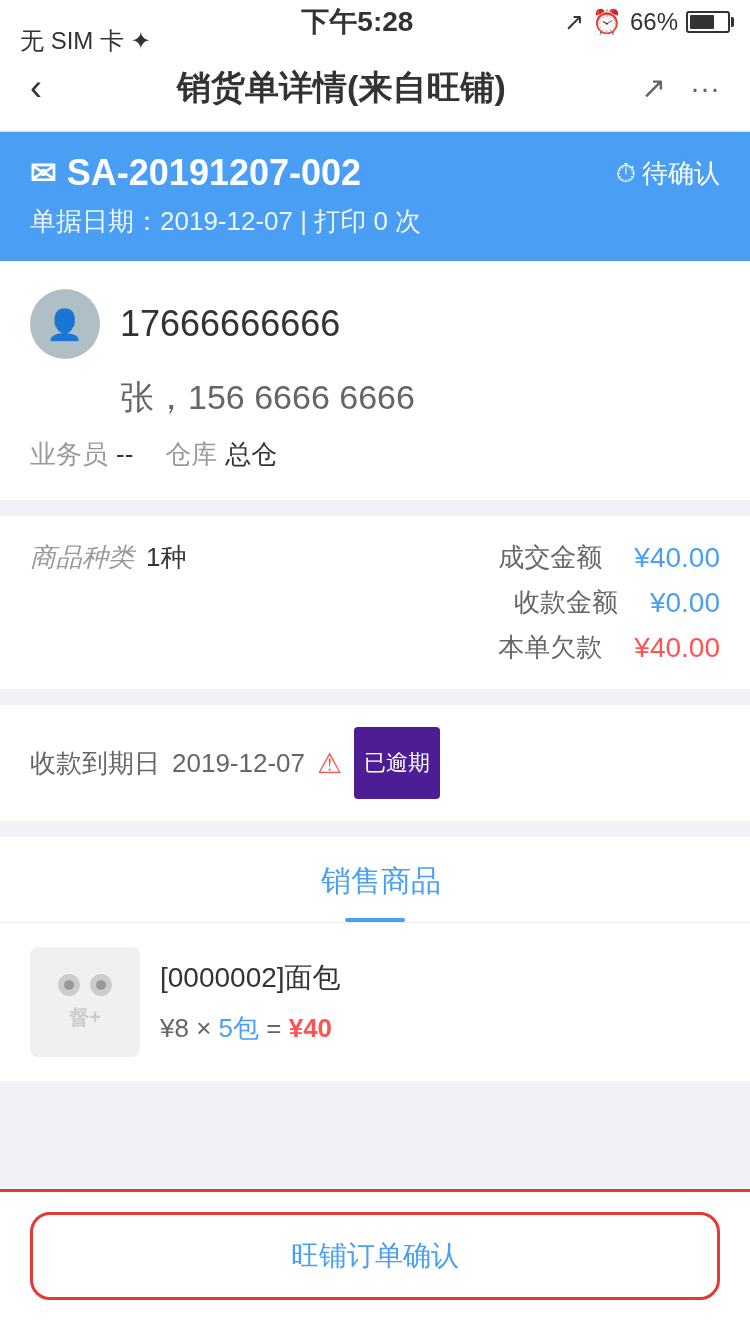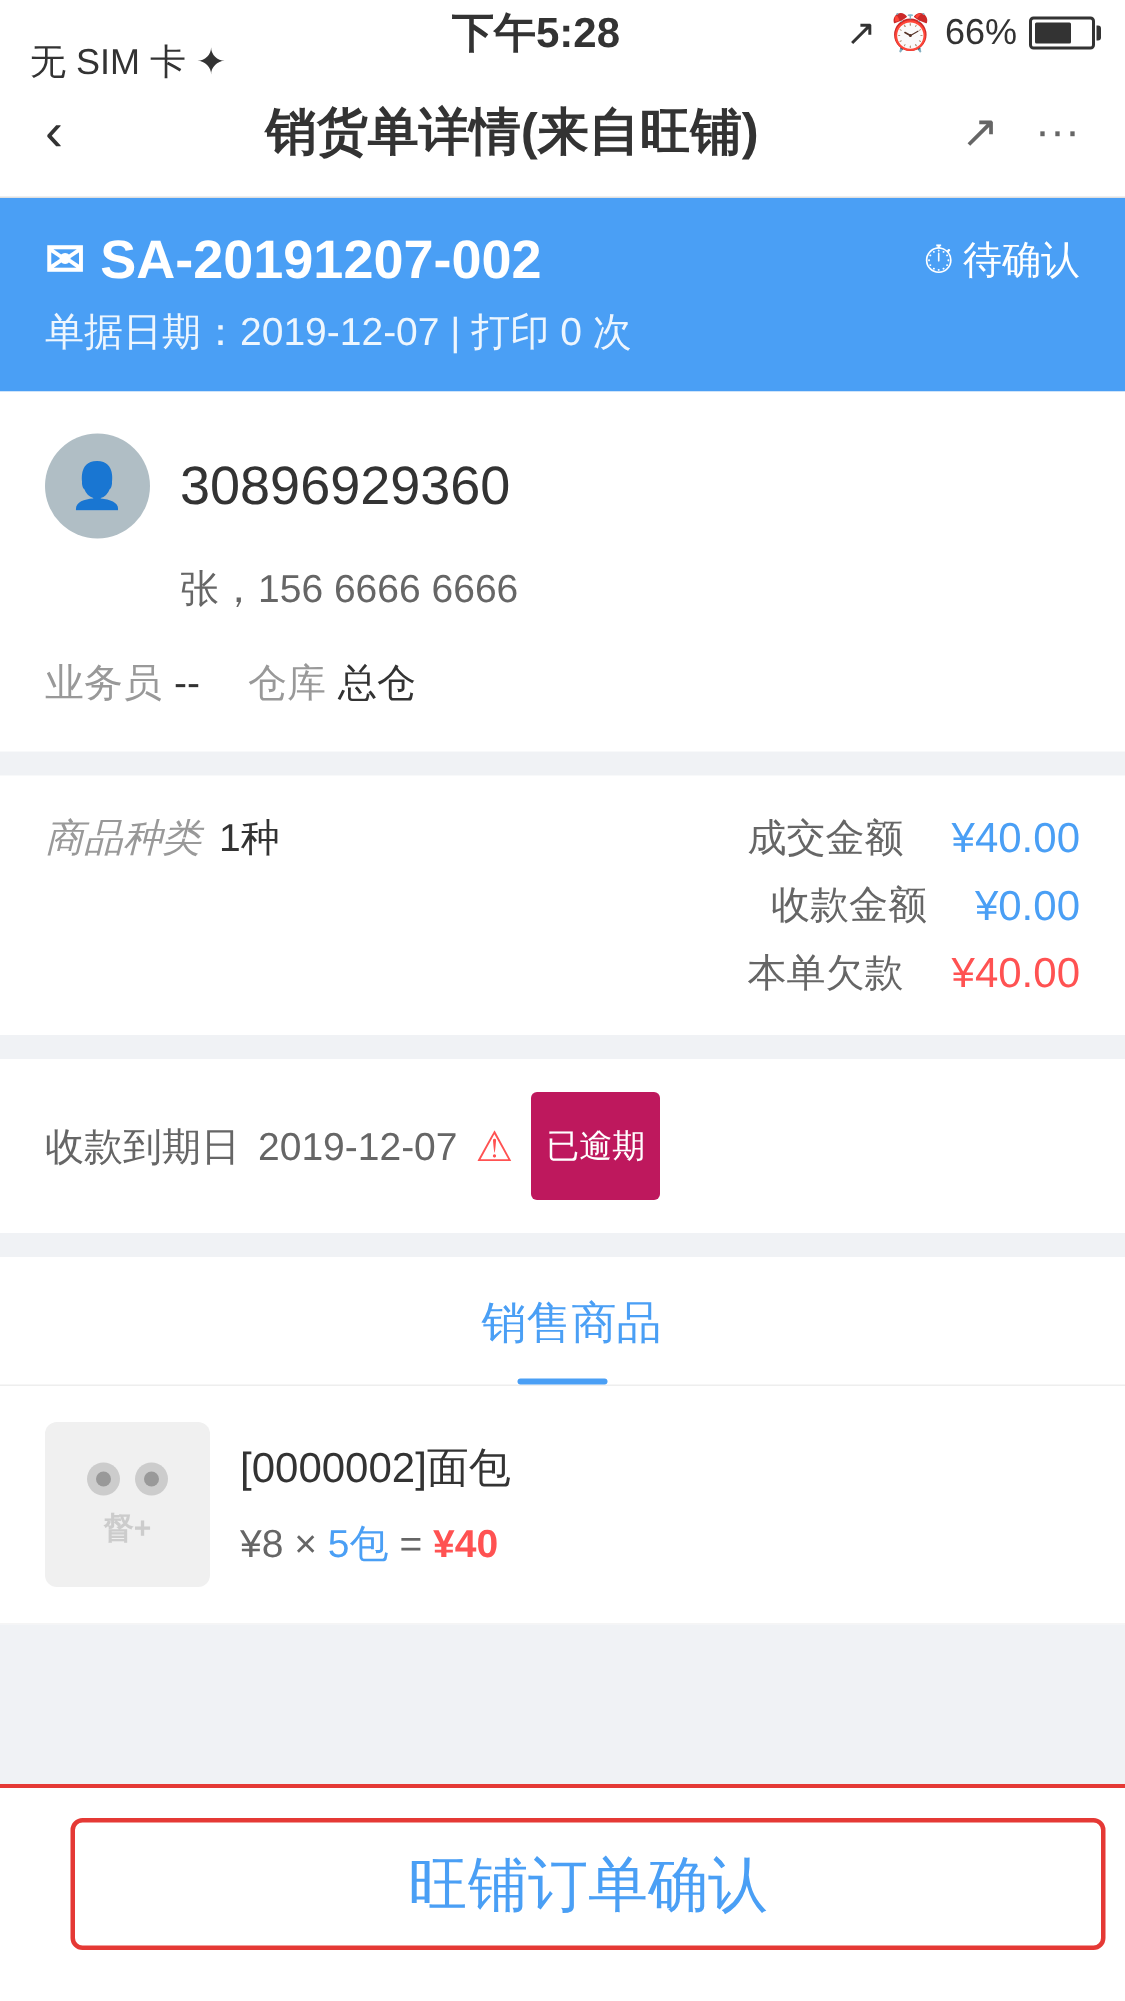--- a/index.html
+++ b/index.html
@@ -100,21 +100,21 @@
       margin-bottom: 16px;
     }
     .avatar {
       width: 70px; height: 70px;
       background: #b0bec5;
       border-radius: 50%;
       display: flex; align-items: center; justify-content: center;
       font-size: 30px; color: #fff; flex-shrink: 0;
     }
     .customer-name { font-size: 36px; font-weight: 500; color: #333; }
-    .customer-sub { font-size: 26px; color: #666; margin-left: 90px; margin-bottom: 28px; }
+    .customer-sub { font-size: 34px; color: #666; margin-left: 90px; margin-bottom: 16px; }
     .customer-meta {
       display: flex;
       gap: 32px;
       margin-left: 0;
       font-size: 26px;
       color: #666;
     }
     .meta-item { display: flex; align-items: center; gap: 8px; }
     .meta-label { color: #999; }
     .meta-value { color: #333; }
@@ -142,21 +142,21 @@
       background: #fff;
       padding: 22px 30px;
       margin-bottom: 16px;
       font-size: 26px;
       color: #666;
       display: flex;
       align-items: center;
       gap: 12px;
     }
     .due-badge {
-      background: #be185d;
+      background: #4c1d95;
       color: #fff;
       font-size: 22px;
       padding: 21px 10px;
       border-radius: 4px;
     }
     .due-icon { color: #ff5252; font-size: 28px; }
 
     
     .tabs-section {
       background: #fff;
@@ -247,25 +247,25 @@
       background: #fff;
       padding: 20px 30px 34px;
       border-top: 3px solid #e53935;
     }
     .confirm-btn {
       width: 100%;
       height: 88px;
       background: #fff;
       border: 3px solid #e53935;
       color: #4a9ff5;
-      font-size: 40px;
+      font-size: 28px;
       font-weight: 500;
-      border-radius: 8px;
+      border-radius: 20px;
       cursor: pointer;
-      display: flex; align-items: center; justify-content: center; margin-left: 17px;
+      display: flex; align-items: center; justify-content: center;
     }
   </style>
 </head>
 <body>
 
 <div class="status-bar">
   <div class="status-left">
     <span>无 SIM 卡  ✦</span>
   </div>
   <div class="status-center">下午5:28</div>
@@ -300,21 +300,21 @@
     </div>
   </div>
   <div class="order-date">单据日期：2019-12-07 | 打印 0 次</div>
 </div>
 
 <div class="customer-section">
   <div class="customer-row">
     <div class="avatar">
       <span>👤</span>
     </div>
-    <span class="customer-name">30896929360</span>
+    <span class="customer-name">17666666666</span>
   </div>
   <div class="customer-sub">张，156 6666 6666</div>
   <div class="customer-meta">
     <div class="meta-item">
       <span class="meta-label">业务员</span>
       <span class="meta-value">--</span>
     </div>
     <div class="meta-item">
       <span class="meta-label">仓库</span>
       <span class="meta-value">总仓</span>

